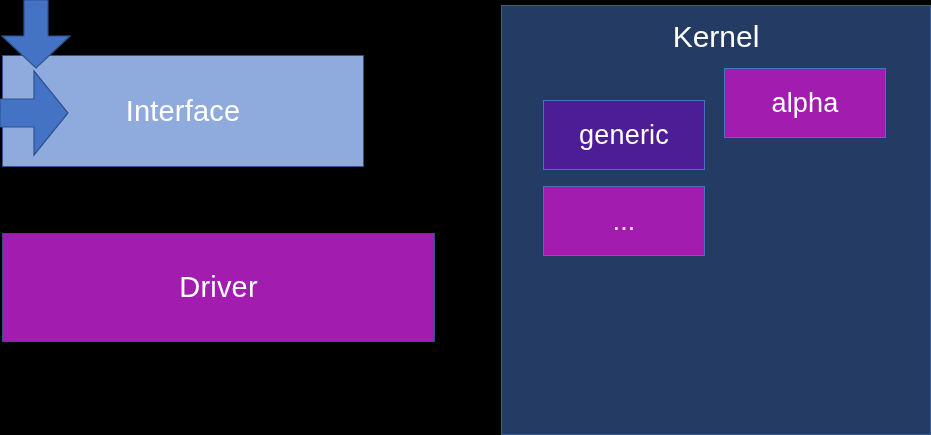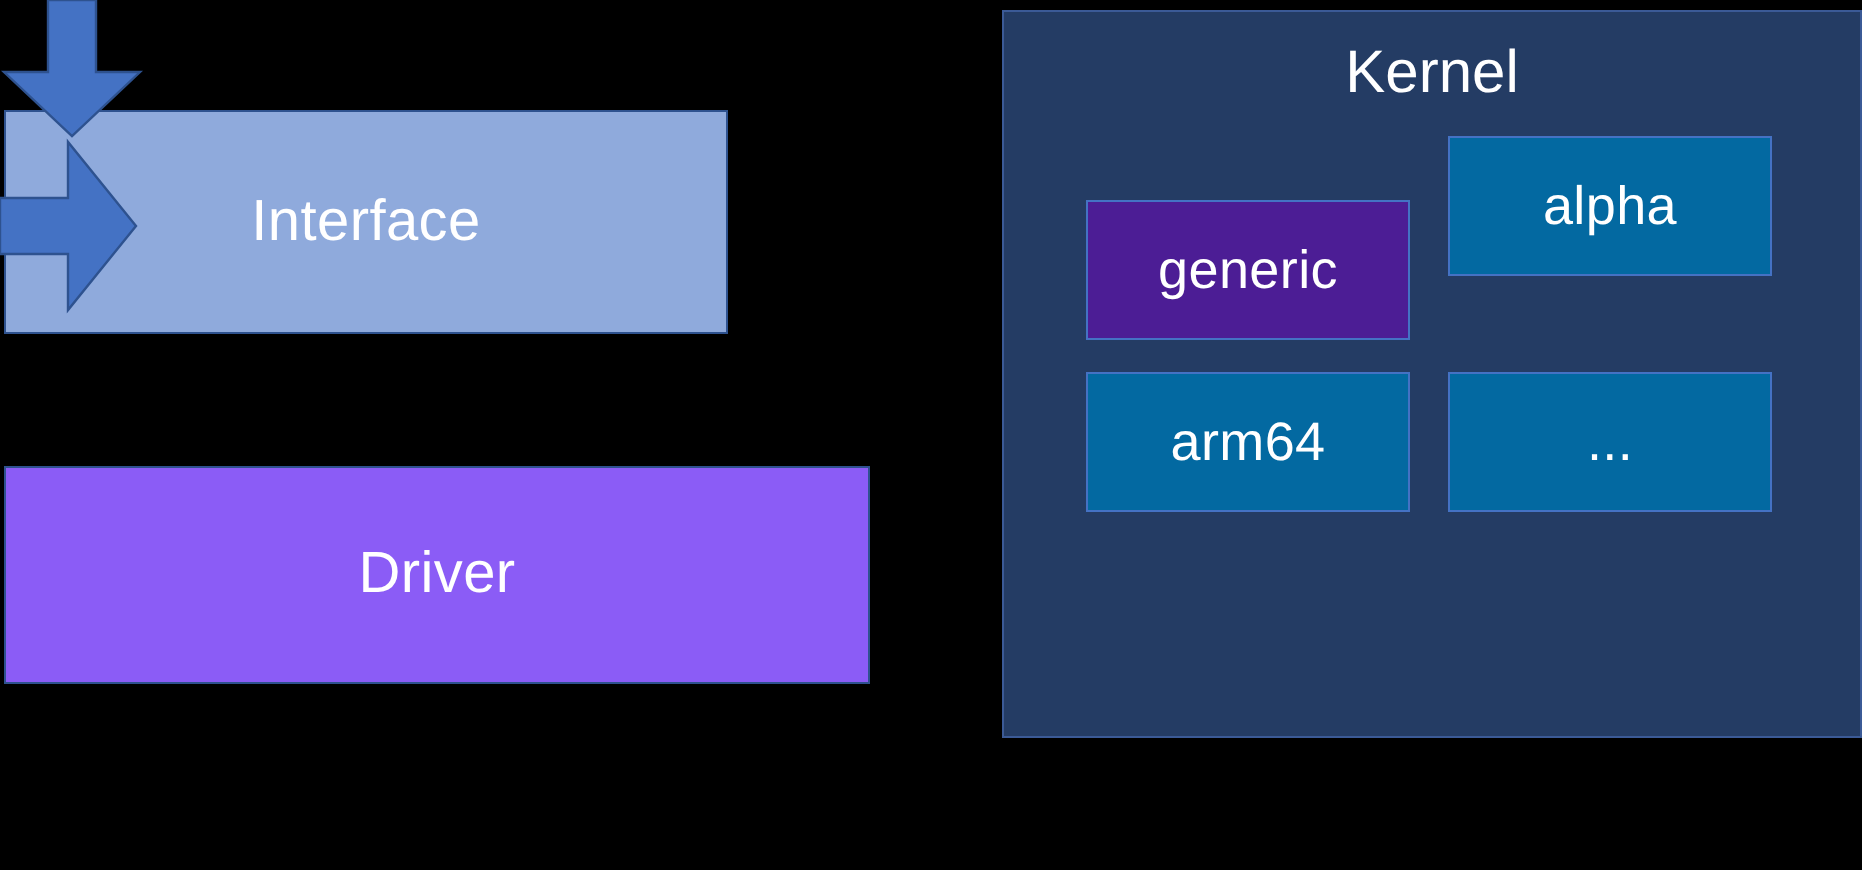--- a/index.html
+++ b/index.html
@@ -36,21 +36,21 @@
     top: 55px;
     width: 362px;
     height: 112px;
     background: #8FAADC;
   }
   #driver-box {
     left: 2px;
     top: 233px;
     width: 433px;
     height: 109px;
-    background: #8b5cf6;
+    background: #a21caf;
   }
 
   
   .arrow-svg {
     position: absolute;
     display: block;
   }
   #arrow-down-wrap {
     left: 181px;
     top: 166px;
@@ -63,21 +63,21 @@
     width: 70px;
     height: 88px;
   }
 
   
   #kernel-panel {
     position: absolute;
     left: 501px;
     top: 5px;
     width: 430px;
-    height: 364px;
+    height: 430px;
     box-sizing: border-box;
     background: #243C64;
     border: 1px solid #3B5A96;
   }
   #kernel-title {
     position: absolute;
     left: 0;
     top: 14px;
     width: 100%;
     text-align: center;
@@ -100,21 +100,21 @@
     height: 70px;
     border: 1px solid #4472C4;
     display: flex;
     align-items: center;
     justify-content: center;
     color: #FFFFFF;
     font-size: 27px;
     font-weight: 400;
     letter-spacing: 0.2px;
   }
-  .arch-box.gold  { background: #0369a1; }
+  .arch-box.gold  { background: #a21caf; }
   .arch-box.green { background: #4c1d95; margin-top: 32px; }
 </style>
 </head>
 <body>
 
 <div id="canvas">
 
   <div class="lbox" id="interface-box">
     <span>Interface</span>
   </div>
@@ -139,21 +139,18 @@
     <div id="kernel-title">Kernel</div>
 
     <div id="arch-grid">
       <div class="arch-box green">
         <span>generic</span>
       </div>
       <div class="arch-box gold">
         <span>alpha</span>
       </div>
       <div class="arch-box gold">
-        <span>arm64</span>
-      </div>
-      <div class="arch-box gold">
         <span>...</span>
       </div>
     </div>
   </div>
 
 </div>
 
 </body></html>

